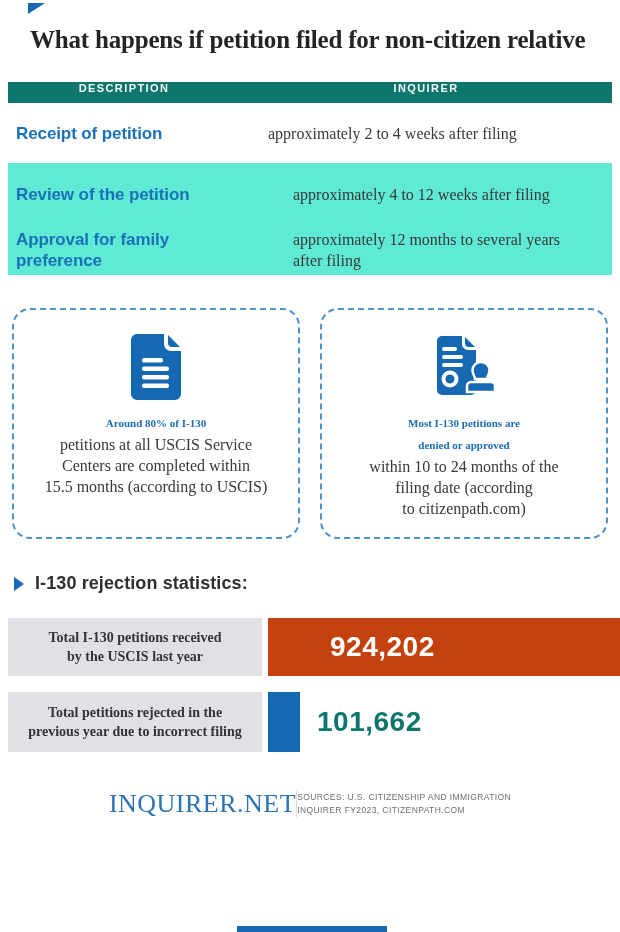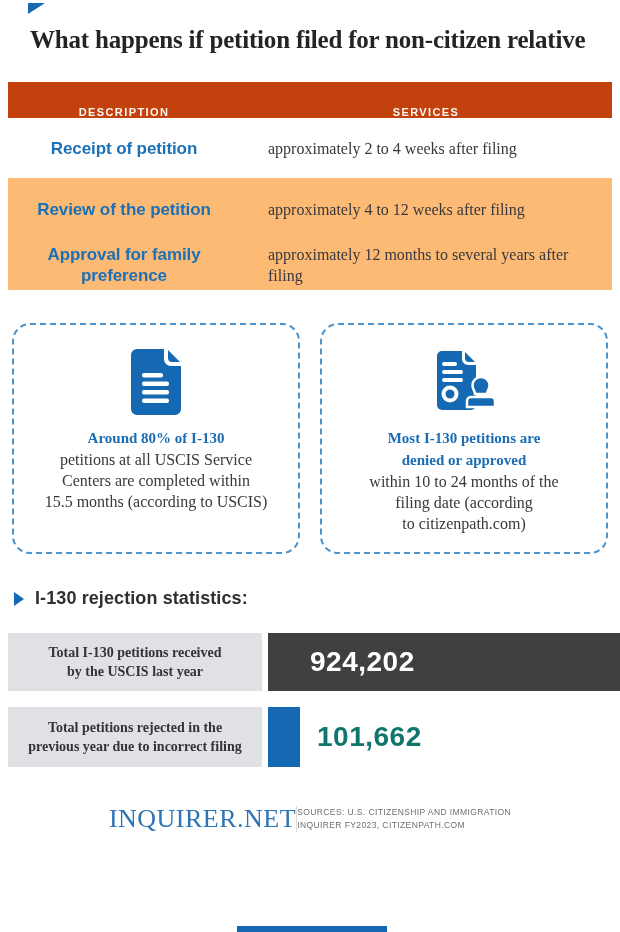--- a/index.html
+++ b/index.html
@@ -21,52 +21,52 @@
   
   .title {
     margin:24px 26px 0 30px;
     font-family:"Liberation Serif", serif;
     font-weight:700; font-size:25px; line-height:32px;
     letter-spacing:-0.2px; color:#242424;
   }
   
   .table { margin:26px 8px 0 8px; width:604px; }
   .thead {
-    display:flex; align-items:flex-end; height:36px; background:#c2410c;
+    display:flex; align-items:flex-start; height:21px; background:#0f766e;
   }
   .th {
     color:rgba(255,255,255,0.95); font-size:11px; font-weight:700;
     letter-spacing:1.4px; text-align:center;
   }
   .th-desc { width:232px; }
   .th-dur  { flex:1; }
   .trow { display:flex; align-items:center; }
-  .trow.alt { background:#fdba74; }
+  .trow.alt { background:#5eead4;gap:25px; }
   .trow.r1 { height:60px; } .trow.r2 { height:62px; }
   .trow.r3 { height:78px; } .trow.r4 { height:50px; }
   .desc {
-    width:232px; padding:0 8px; text-align:center;
+    width:232px; padding:0 8px; 
     color:#1a71b8; font-weight:700; font-size:17px; line-height:21px;
     letter-spacing:-0.1px;
   }
   .dur {
     flex:1; padding:0 30px 0 28px; max-width:372px;
     font-family:"Liberation Serif", serif;
     font-size:16px; line-height:21px; color:#38383d;
   }
   
   .cards { margin:33px 12px 0 12px; display:flex; gap:20px; }
   .card {
     flex:1; border:2px dashed #4d93cc; border-radius:18px;
     padding:24px 12px 18px 12px; text-align:center; min-height:218px;
   }
   .card-icon { display:block; margin:0 auto 12px auto; }
   .card-highlight {
     font-family:"Liberation Serif", serif; font-weight:700;
-    color:#1a6cb3; font-size:15px; line-height:22px;margin-top:8px;
+    color:#1a6cb3; font-size:11px; line-height:22px;margin-top:8px;
   }
   .card-body {
     font-family:"Liberation Serif", serif;
     color:#38383d; font-size:16px; line-height:21px;
   }
   
   .stats-heading {
     margin:34px 0 12px 14px; display:flex; align-items:center; gap:11px;
   }
   .stats-arrow {
@@ -81,22 +81,22 @@
   .stat-row.first { margin-top:24px; height:58px; }
   .stat-row.second { margin-top:16px; height:60px; }
   .stat-label {
     width:254px; background:#e0e1e4; display:flex; flex-direction:column;
     justify-content:center; text-align:center; padding:0 12px;
     font-family:"Liberation Serif", serif; font-weight:700;
     font-size:14px; line-height:19px; color:#333338;
   }
   .stat-gap { width:6px; background:#ffffff; }
   .stat-bar-big {
-    flex:1; background:#404040; display:flex; align-items:center;
-    padding-left:42px;
+    flex:1; background:#c2410c; display:flex; align-items:center;
+    padding-left:62px;
   }
   .stat-value-white {
     color:#ffffff; font-size:28px; font-weight:700; letter-spacing:0.5px;
   }
   .stat-bar-small { width:32px; background:#1569b3; }
   .stat-value-blue {
     color:#0f766e; font-size:28px; font-weight:700; letter-spacing:0.5px;
     display:flex; align-items:center; margin-left:17px;
   }
   
@@ -118,21 +118,21 @@
 
 <div class="page">
 
   <div class="corner-triangle"></div>
 
   <h1 class="title">What happens if petition filed for non-citizen relative</h1>
 
   <div class="table">
     <div class="thead">
       <div class="th th-desc">DESCRIPTION</div>
-      <div class="th th-dur">SERVICES</div>
+      <div class="th th-dur">INQUIRER</div>
     </div>
     <div class="trow r1">
       <div class="desc">Receipt of petition</div>
       <div class="dur">approximately 2 to 4 weeks after filing</div>
     </div>
     <div class="trow r2 alt">
       <div class="desc">Review of the petition</div>
       <div class="dur">approximately 4 to 12 weeks after filing</div>
     </div>
     <div class="trow r4 alt">

